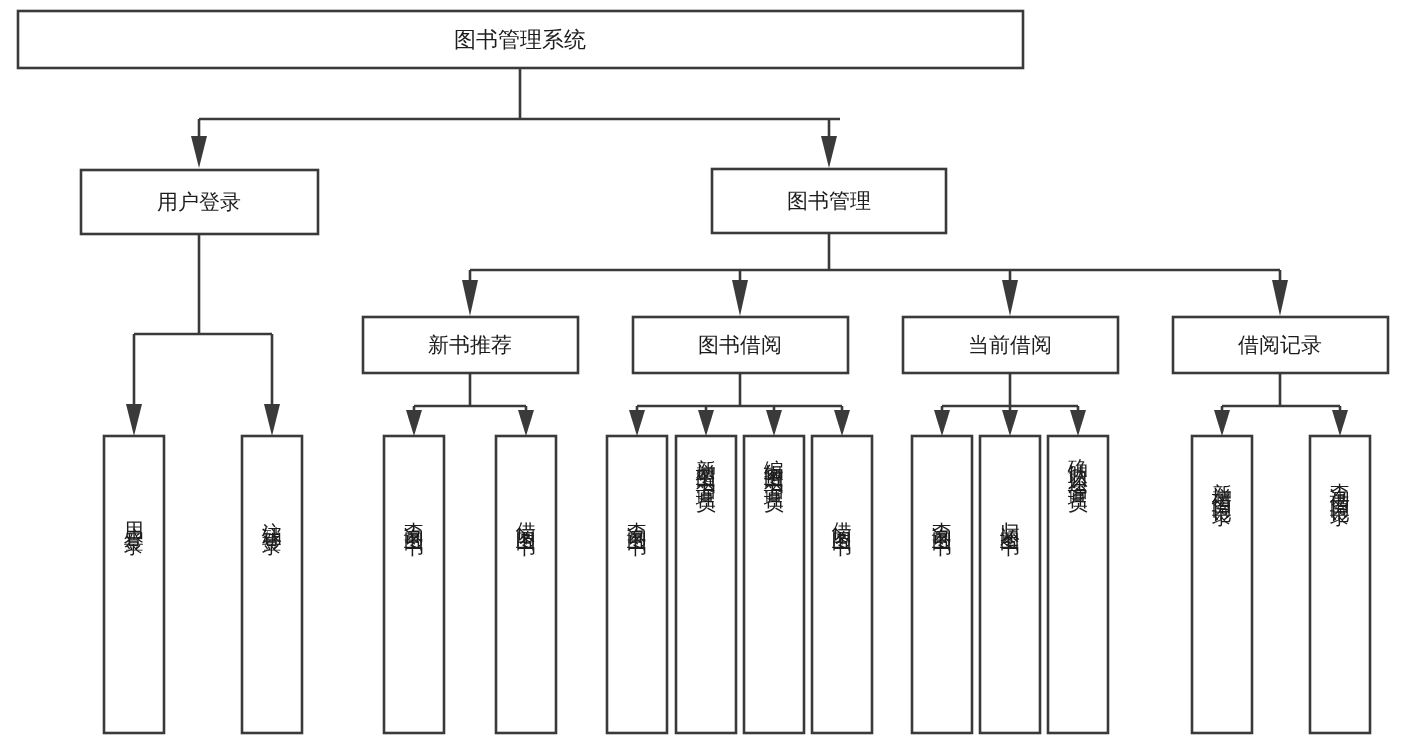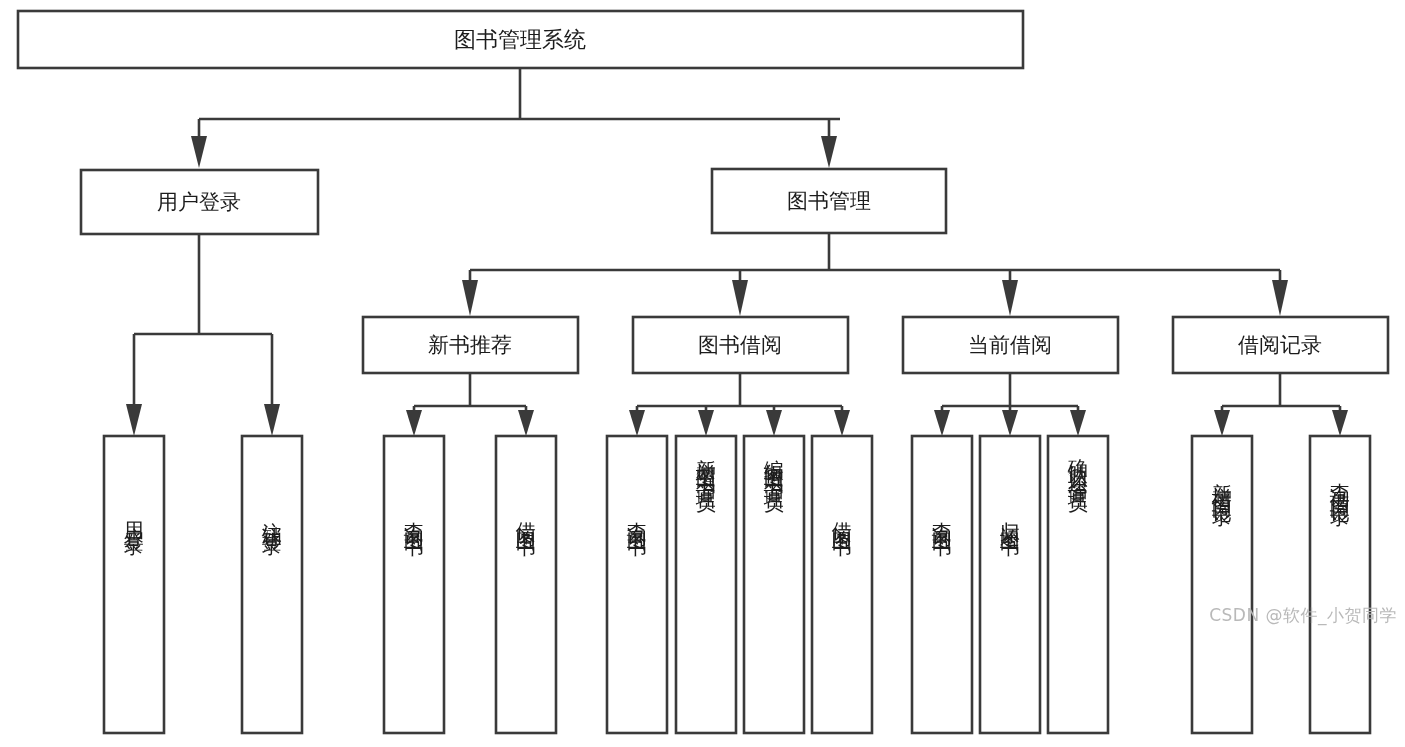--- a/index.html
+++ b/index.html
@@ -252,15 +252,14 @@
     <span class="leaf-label">确认归还（管理员）</span>
   </div>
 
   <div class="leaf-label-wrap" style="left:1192px; top:467px; width:60px; height:266px;">
     <span class="leaf-label">新增借阅记录</span>
   </div>
   <div class="leaf-label-wrap" style="left:1310px; top:467px; width:60px; height:266px;">
     <span class="leaf-label">查询借阅记录</span>
   </div>
 
-  <div class="watermark">CSDN @软件_小贺同学</div>
 
 </div>
 
 </body></html>

